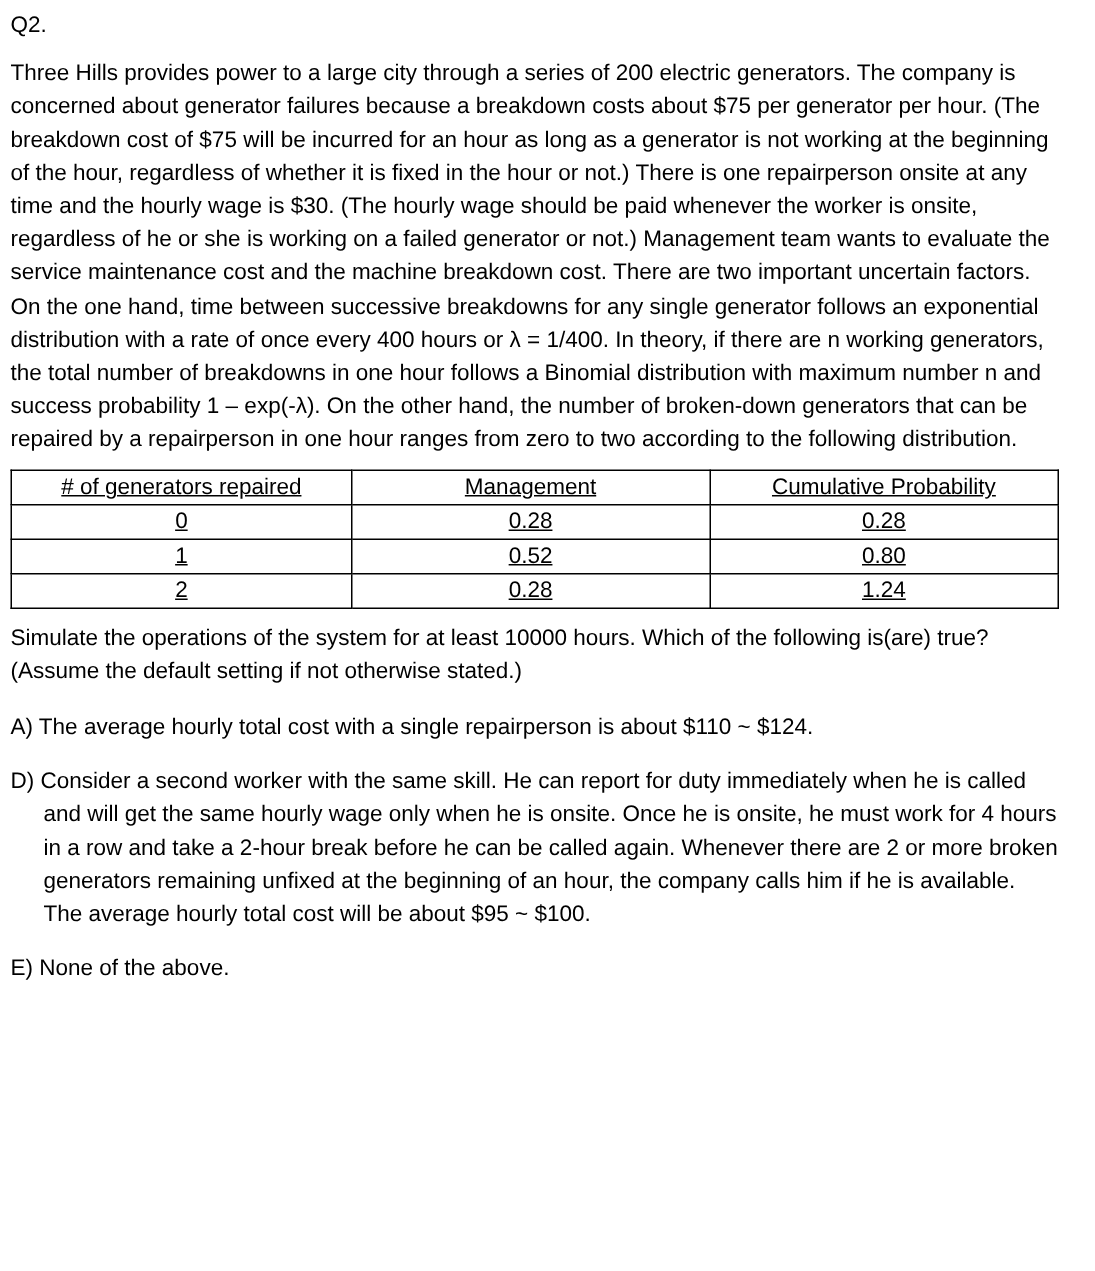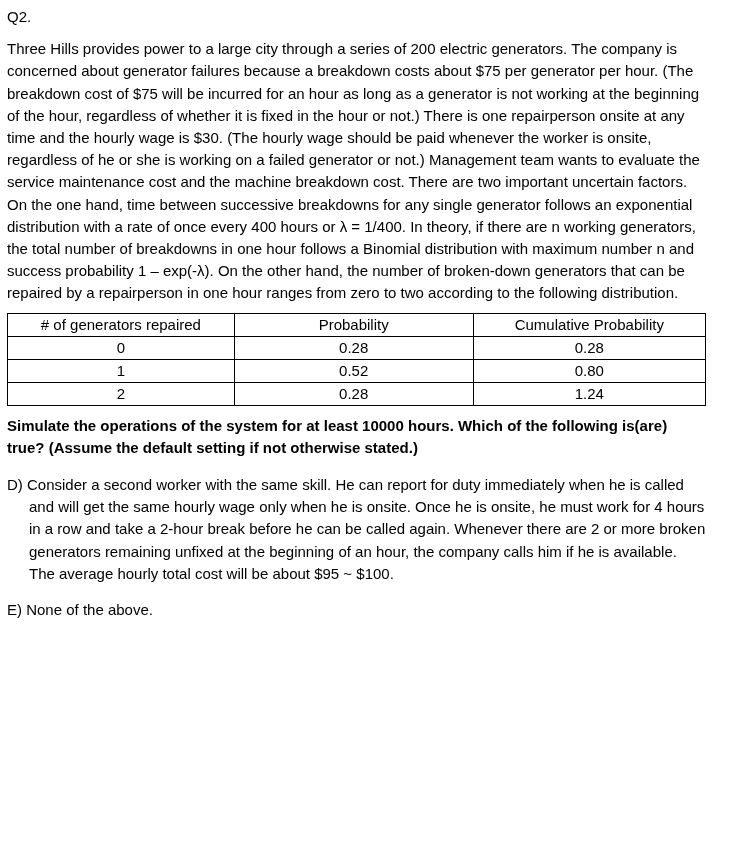--- a/index.html
+++ b/index.html
@@ -21,32 +21,32 @@
     margin: 0 0 10px 0;
   }
   .intro {
     margin: 0 0 9px 0;
   }
   table.dist {
     width: 100%;
     border-collapse: collapse;
     margin: 0 0 9px 0;
     table-layout: fixed;
+    text-decoration: underline;
   }
   table.dist th, table.dist td {
     border: 1px solid #000000;
     font-weight: normal;
     font-size: 15px;
     text-align: center;
     padding: 1px 4px;
     line-height: 1.32;
   }
   .prompt {
     margin: 0 0 15px 0;
-    font-weight: bold;
   }
   .option {
     padding-left: 22px;
     text-indent: -22px;
     margin: 0 0 14px 0;
   }
   .option:last-child {
     margin-bottom: 0;
   }
 </style>
@@ -61,21 +61,21 @@
 
   <table class="dist">
     <colgroup>
       <col style="width:32.5%">
       <col style="width:34.2%">
       <col style="width:33.3%">
     </colgroup>
     <thead>
       <tr>
         <th># of generators repaired</th>
-        <th>Probability</th>
+        <th>Management</th>
         <th>Cumulative Probability</th>
       </tr>
     </thead>
     <tbody>
       <tr>
         <td>0</td>
         <td>0.28</td>
         <td>0.28</td>
       </tr>
       <tr>
@@ -87,17 +87,18 @@
         <td>2</td>
         <td>0.28</td>
         <td>1.24</td>
       </tr>
     </tbody>
   </table>
 
   <div class="prompt">Simulate the operations of the system for at least 10000 hours. Which of the following is(are) true? (Assume the default setting if not otherwise stated.)</div>
 
   <div class="options">
+    <div class="option"><span>A)</span> <span>The average hourly total cost with a single repairperson is about $110 ~ $124.</span></div>
     <div class="option"><span>D)</span> <span>Consider a second worker with the same skill. He can report for duty immediately when he is called and will get the same hourly wage only when he is onsite. Once he is onsite, he must work for 4 hours in a row and take a 2-hour break before he can be called again. Whenever there are 2 or more broken generators remaining unfixed at the beginning of an hour, the company calls him if he is available. The average hourly total cost will be about $95 ~ $100.</span></div>
     <div class="option"><span>E)</span> <span>None of the above.</span></div>
   </div>
 
 </div>
 
 </body></html>

